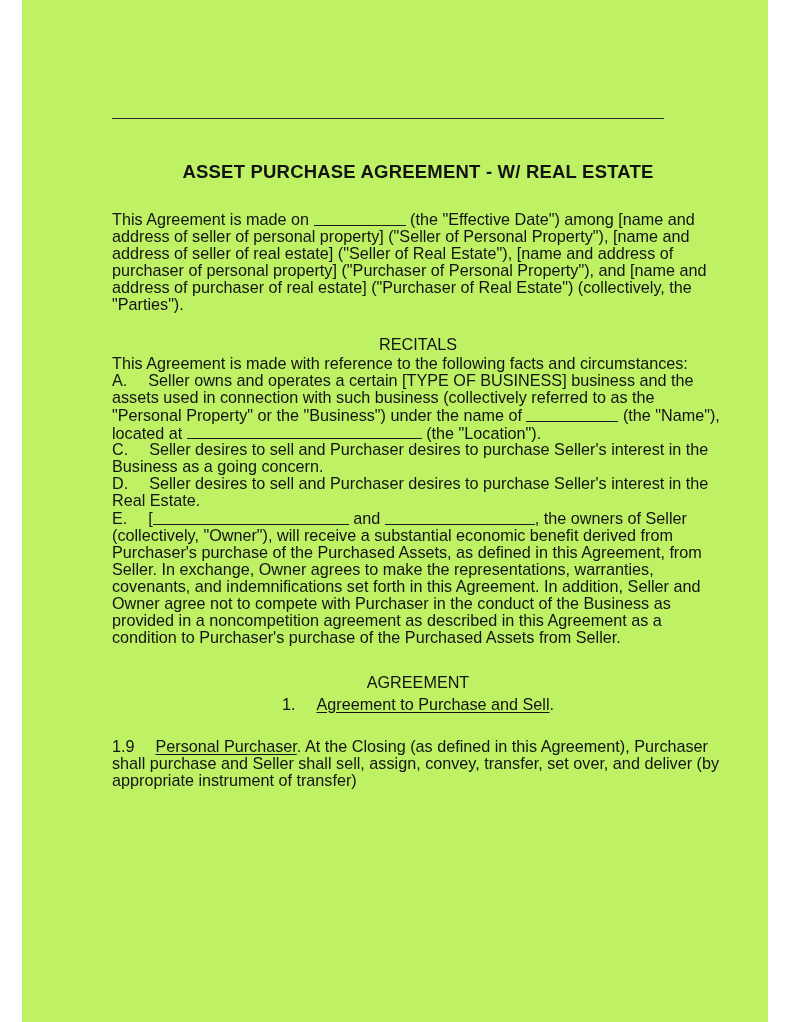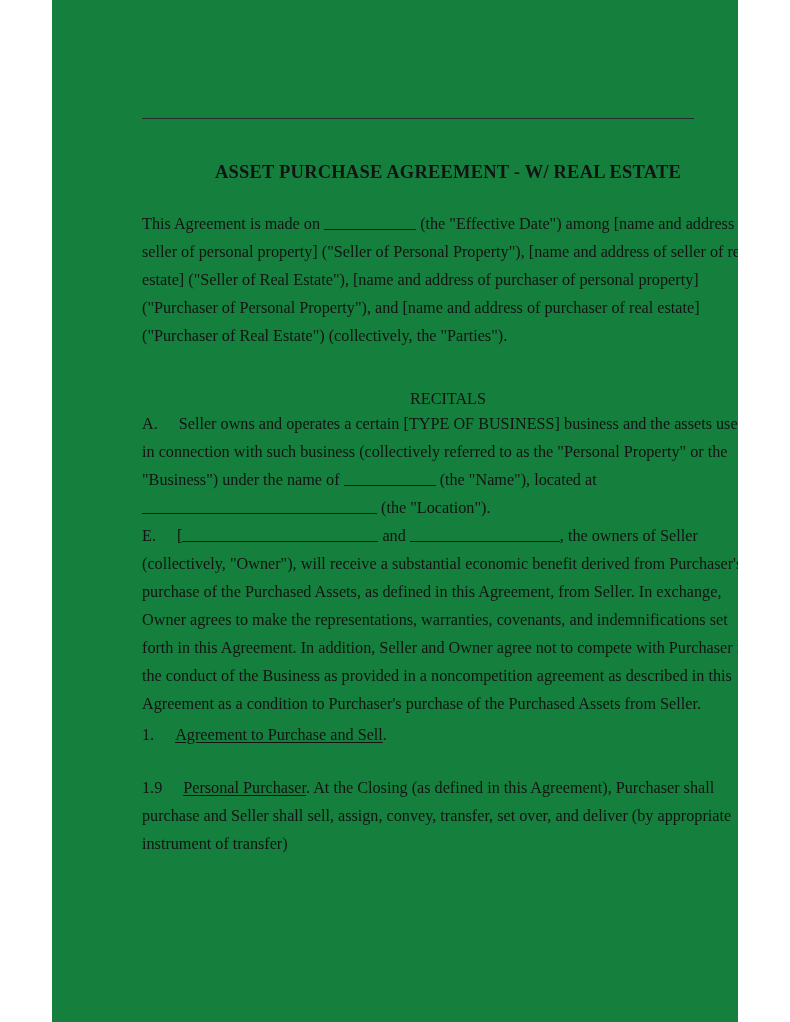--- a/index.html
+++ b/index.html
@@ -3,26 +3,26 @@
 <meta charset="utf-8">
 <title>Asset Purchase Agreement</title>
 <style>
   html, body {
     margin: 0;
     padding: 0;
     background: #ffffff;
   }
   .page {
     position: relative;
-    width: 686px;
+    width: 746px;
     height: 1022px;
-    background: #15803d;
+    background: #bef264;
     margin: 0 auto;
     overflow: hidden;
-    font-family: Liberation Serif, serif;
+    font-family: Liberation Sans, sans-serif;
     color: #131313;
   }
   .content {
     position: absolute;
     left: 90px;
     top: 0;
     width: 612px;
   }
   .header-rule {
     margin-top: 118px;
@@ -33,33 +33,33 @@
   .doc-title {
     margin-top: 42px;
     text-align: center;
     font-size: 18.5px;
     font-weight: bold;
     letter-spacing: 0.2px;
     line-height: 1.2;
   }
   .para {
     font-size: 16.2px;
-    line-height: 28px;
+    line-height: 17px;
     text-align: left;
     margin: 0;
   }
   .gap-intro { margin-top: 27px; }
   .gap-recital { }
 
   .center {
     text-align: center;
     font-size: 16.2px;
     line-height: 19.6px;
   }
-  .recitals-head { margin-top: 40px; }
+  .recitals-head { margin-top: 22px; }
   .agreement-head { margin-top: 27px; }
 
   .tab {
     display: inline-block;
     width: 21px;
   }
   .blank {
     display: inline-block;
     border-bottom: 1.2px solid #1a1a1a;
     vertical-align: baseline;
@@ -69,45 +69,49 @@
   .b-date   { width: 92px; }
   .b-name   { width: 92px; }
   .b-loc    { width: 235px; }
   .b-own1   { width: 196px; }
   .b-own2   { width: 150px; }
 
   u.hdg {
     text-decoration: underline;
     text-underline-offset: 1.5px;
   }
-  .item-1 { margin-top: 3px; }
+  .item-1 { margin-top: 3px; text-align: center; }
   .item-11 { margin-top: 25px; }
 </style>
 </head>
 <body>
 
 <div class="page">
   <div class="content">
 
     <div class="header-rule"></div>
 
     <div class="doc-title">ASSET PURCHASE AGREEMENT - W/ REAL ESTATE</div>
 
     <p class="para gap-intro"><span>This Agreement is made on</span> <span class="blank b-date"></span> <span>(the "Effective Date") among [name and address of seller of personal property] ("Seller of Personal Property"), [name and address of seller of real estate] ("Seller of Real Estate"), [name and address of purchaser of personal property] ("Purchaser of Personal Property"), and [name and address of purchaser of real estate] ("Purchaser of Real Estate") (collectively, the "Parties").</span></p>
 
     <div class="center recitals-head">RECITALS</div>
 
+    <p class="para">This Agreement is made with reference to the following facts and circumstances:</p>
 
     <p class="para gap-recital"><span>A.</span><span class="tab"></span><span>Seller owns and operates a certain [TYPE OF BUSINESS] business and the assets used in connection with such business (collectively referred to as the "Personal Property" or the "Business") under the name of</span> <span class="blank b-name"></span> <span>(the "Name"), located at</span> <span class="blank b-loc"></span> <span>(the "Location").</span></p>
 
 
+    <p class="para gap-recital"><span>C.</span><span class="tab"></span><span>Seller desires to sell and Purchaser desires to purchase Seller's interest in the Business as a going concern.</span></p>
 
+    <p class="para gap-recital"><span>D.</span><span class="tab"></span><span>Seller desires to sell and Purchaser desires to purchase Seller's interest in the Real Estate.</span></p>
 
     <p class="para gap-recital"><span>E.</span><span class="tab"></span><span>[</span><span class="blank b-own1"></span> <span>and</span> <span class="blank b-own2"></span><span>, the owners of Seller (collectively, "Owner"), will receive a substantial economic benefit derived from Purchaser's purchase of the Purchased Assets, as defined in this Agreement, from Seller. In exchange, Owner agrees to make the representations, warranties, covenants, and indemnifications set forth in this Agreement. In addition, Seller and Owner agree not to compete with Purchaser in the conduct of the Business as provided in a noncompetition agreement as described in this Agreement as a condition to Purchaser's purchase of the Purchased Assets from Seller.</span></p>
 
 
+    <div class="center agreement-head">AGREEMENT</div>
 
     <p class="para item-1"><span>1.</span><span class="tab"></span><u class="hdg">Agreement to Purchase and Sell</u><span>.</span></p>
 
     <p class="para item-11"><span>1.9</span><span class="tab"></span><u class="hdg">Personal Purchaser</u><span>.</span><span> At the Closing (as defined in this Agreement), Purchaser shall purchase and Seller shall sell, assign, convey, transfer, set over, and deliver (by appropriate instrument of transfer)</span></p>
 
   </div>
 </div>
 
 </body></html>

